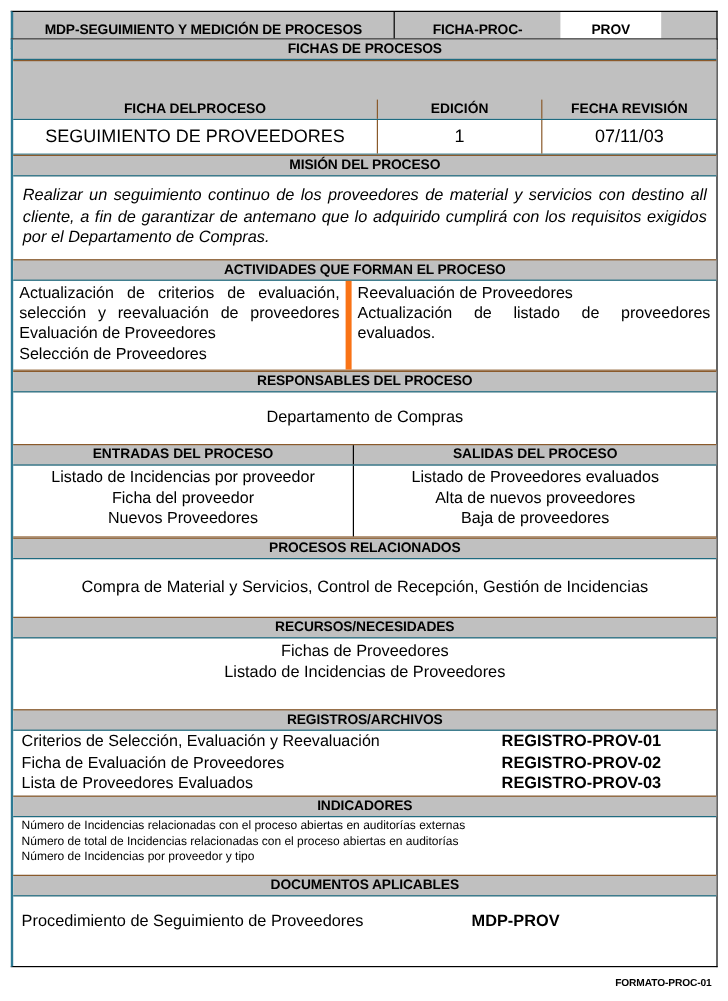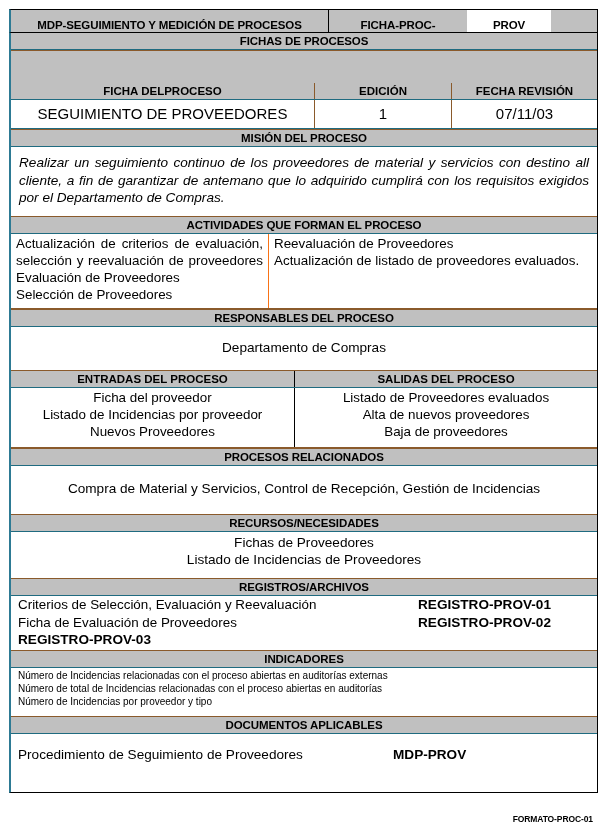--- a/index.html
+++ b/index.html
@@ -136,22 +136,22 @@
     display: flex;
     border-bottom: 1px solid #8a5a2b;
   }
   .two-col > .tc {
     box-sizing: border-box;
     font-size: 13.4px;
     line-height: 1.26;
     padding: 2px 5px 4px;
   }
   .tc-left {
-    width: 258px;
-    border-right: 1px solid #f97316;
+    width: 282px;
+    border-right: 5px solid #f97316;
   }
   .tc-right { flex: 1; }
   .just { text-align: justify; }
   .just-line { text-align: justify; text-align-last: justify; }
 
   
   .resp-body {
     text-align: center;
     font-size: 13.6px;
     padding: 13px 0 15px;
@@ -186,21 +186,21 @@
   .io-right { flex: 1; }
   .io-head .io-left { border-right: 1px solid #000000; }
 
   .center-body {
     text-align: center;
     font-size: 13.6px;
     line-height: 1.30;
   }
 
   .rel-body { padding: 14px 0 16px; }
-  .rec-body { padding: 2px 0 9px; }
+  .rec-body { padding: 2px 0 22px; }
 
   
   .reg-row {
     display: flex;
     align-items: baseline;
     font-size: 13.4px;
     line-height: 1.30;
     padding: 0 7px;
   }
   .reg-name { width: 400px; }
@@ -275,22 +275,22 @@
 
     <div class="sec-head">RESPONSABLES DEL PROCESO</div>
     <div class="resp-body">Departamento de Compras</div>
 
     <div class="io-head">
       <div class="io-left">ENTRADAS DEL PROCESO</div>
       <div class="io-right">SALIDAS DEL PROCESO</div>
     </div>
     <div class="io-body">
       <div class="io-left">
+        <div>Listado de Incidencias por proveedor</div>
         <div>Ficha del proveedor</div>
-        <div>Listado de Incidencias por proveedor</div>
         <div>Nuevos Proveedores</div>
       </div>
       <div class="io-right">
         <div>Listado de Proveedores evaluados</div>
         <div>Alta de nuevos proveedores</div>
         <div>Baja de proveedores</div>
       </div>
     </div>
 
     <div class="sec-head">PROCESOS RELACIONADOS</div>
@@ -306,20 +306,21 @@
     <div style="padding-bottom:1px;">
       <div class="reg-row">
         <span class="reg-name">Criterios de Selección, Evaluación y Reevaluación</span>
         <span class="reg-code">REGISTRO-PROV-01</span>
       </div>
       <div class="reg-row">
         <span class="reg-name">Ficha de Evaluación de Proveedores</span>
         <span class="reg-code">REGISTRO-PROV-02</span>
       </div>
       <div class="reg-row">
+        <span class="reg-name">Lista de Proveedores Evaluados</span>
         <span class="reg-code">REGISTRO-PROV-03</span>
       </div>
     </div>
 
     <div class="sec-head">INDICADORES</div>
     <div class="ind-body">
       <div>Número de Incidencias relacionadas con el proceso abiertas en auditorías externas</div>
       <div>Número de total de Incidencias relacionadas con el proceso abiertas en auditorías</div>
       <div>Número de Incidencias por proveedor y tipo</div>
     </div>

